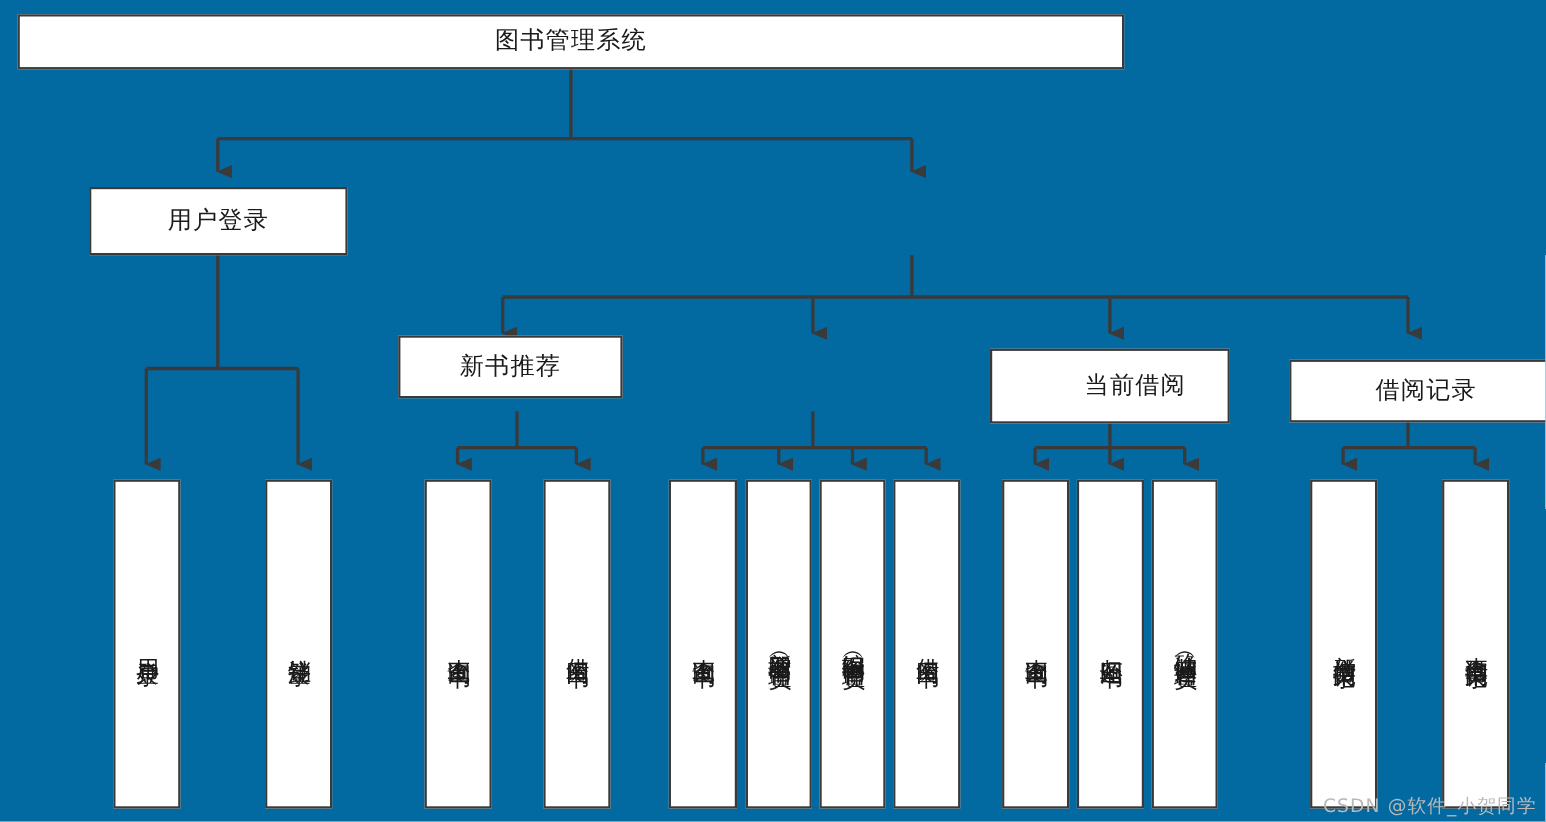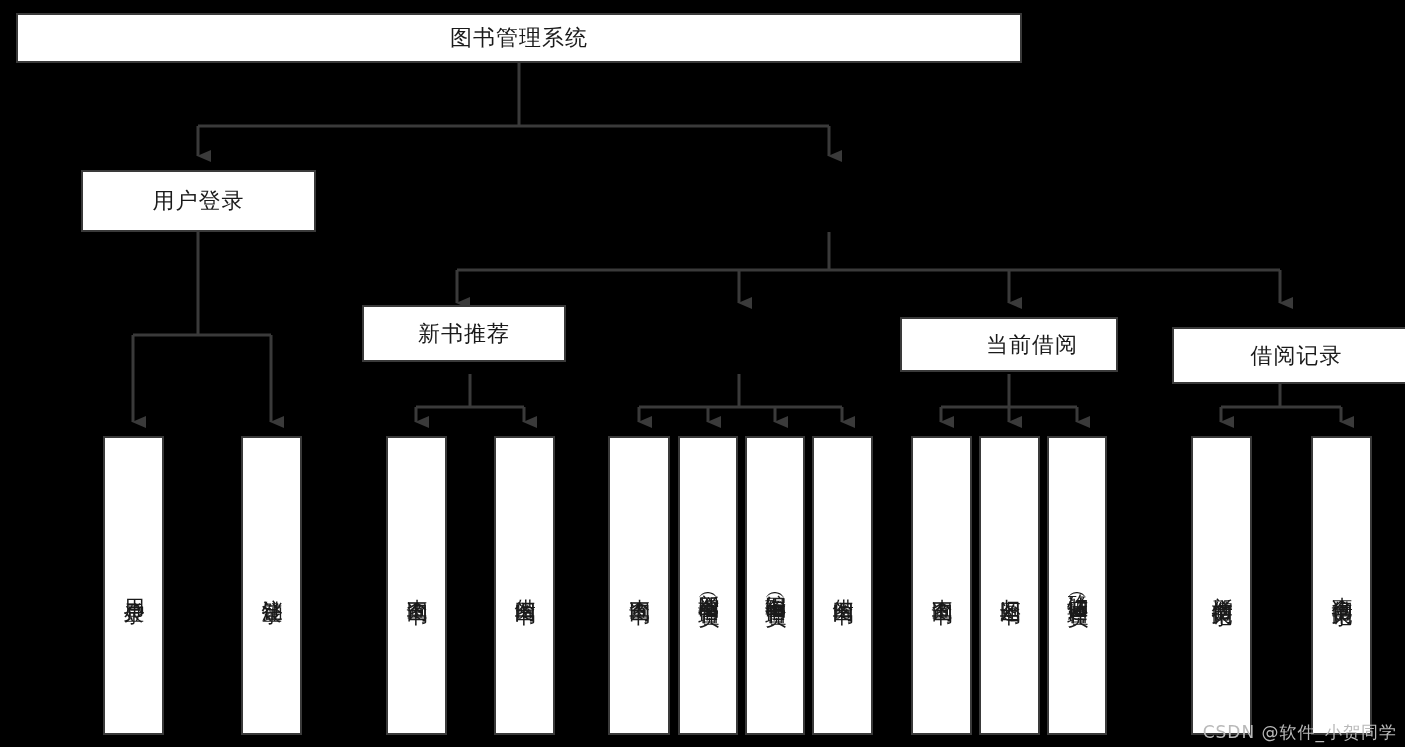--- a/index.html
+++ b/index.html
@@ -1,17 +1,17 @@
 <!DOCTYPE html>
 <html><head>
 <meta charset="utf-8">
 <style>
   html,body{margin:0;padding:0;background:#ffffff;}
   body{width:1405px;height:747px;font-family:"DejaVu Sans","Liberation Sans",sans-serif;}
-  #stage{position:relative;width:1405px;height:747px;overflow:hidden;background:#000000;}
+  #stage{position:relative;width:1405px;height:747px;overflow:hidden;background:#0369a1;}
   #edges{position:absolute;left:0;top:0;width:1405px;height:747px;}
 
   .node{
     position:absolute;
     box-sizing:border-box;
     background:#ffffff;
     border:2px solid #3a3a3a;
     display:flex;
     align-items:center;
     justify-content:center;
@@ -112,21 +112,21 @@
     <span class="lbl">图书管理系统</span>
   </div>
 
   <div class="node lvl2" style="left:81px;top:170px;width:235px;height:62px;">
     <span class="lbl">用户登录</span>
   </div>
 
   <div class="node lvl3" style="left:362px;top:305px;width:204px;height:57px;">
     <span class="lbl">新书推荐</span>
   </div>
-  <div class="node lvl3" style="left:900px;top:317px;width:218px;height:55px;padding-left:46px;">
+  <div class="node lvl3" style="left:900px;top:317px;width:218px;height:68px;padding-left:46px;">
     <span class="lbl">当前借阅</span>
   </div>
   <div class="node lvl3" style="left:1172px;top:317px;width:249px;height:57px;margin-top:10px;">
     <span class="lbl">借阅记录</span>
   </div>
 
   <div class="node leaf" style="left:103px;top:436px;width:61px;height:299px;">
     <span class="lbl">用户登录</span>
   </div>
   <div class="node leaf" style="left:241px;top:436px;width:61px;height:299px;">

